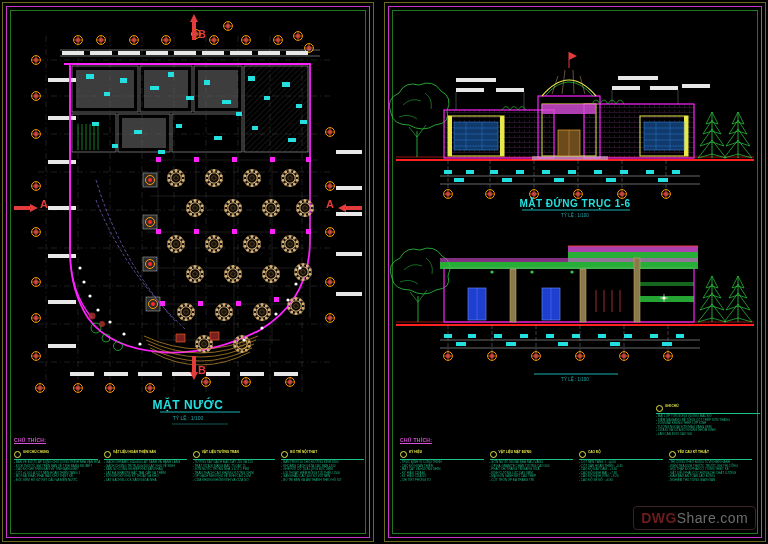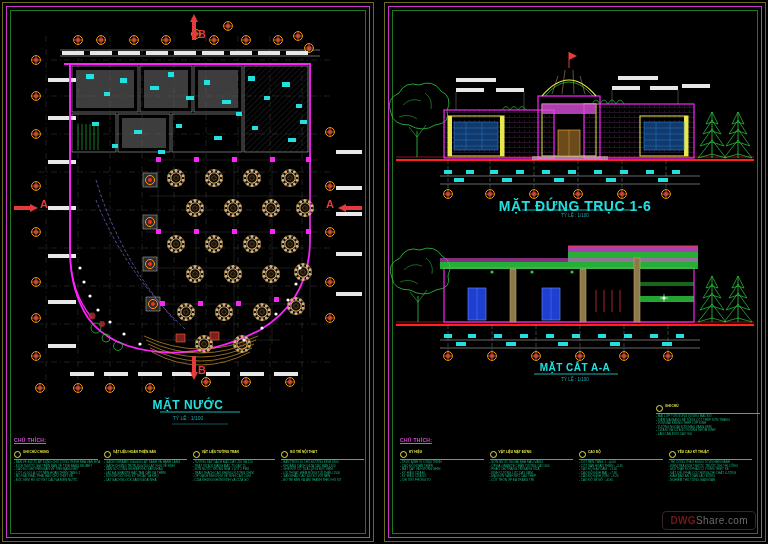--- a/index.html
+++ b/index.html
@@ -16,21 +16,21 @@
   .t{position:absolute;white-space:nowrap;font-family:"Liberation Sans",sans-serif;}
   .title-cy{color:#22e0e0;font-weight:bold;letter-spacing:.5px;}
   .scale-cy{color:#1fa8a8;}
   .legend-head{color:#d94fd9;font-weight:bold;font-size:5px;letter-spacing:.3px;
                border-bottom:1px solid #d94fd9;padding-bottom:0px;}
   .legend-item-title{color:#e8e84a;font-size:3.2px;font-weight:bold;}
   .lt{color:#17b37e;font-size:3px;display:block;line-height:3.6px;white-space:nowrap;}
   .marker-letter{color:#e43b3b;font-weight:bold;}
 
   .wm{position:absolute;right:12px;bottom:14px;border:1px solid #3a2323;border-radius:4px;
-      padding:3px 7px;font-size:10px;letter-spacing:.4px;background:rgba(0,0,0,.55);}
+      padding:3px 7px;font-size:14px;letter-spacing:.4px;background:rgba(0,0,0,.55);}
   .wm .a{color:#6e1b1b;font-weight:bold;}
   .wm .b{color:#6d6d6d;}
 </style>
 </head>
 <body>
 
 <div id="stage">
 
   <div class="sheet" style="left:0;top:0;width:376px;height:544px;">
 
@@ -767,24 +767,23 @@
             <line x1="110" y1="325" x2="110" y2="352"></line>
           <line x1="154" y1="325" x2="154" y2="352"></line>
             <line x1="198" y1="325" x2="198" y2="352"></line>
           <line x1="242" y1="325" x2="242" y2="352"></line>
             <line x1="286" y1="325" x2="286" y2="352"></line>
         </g>
         <line x1="152" y1="374" x2="236" y2="374" stroke="#22e0e0" stroke-width="0.8"></line>
       </g>
     </svg>
 
-    <div class="t title-cy" style="left:0;top:198px;width:386px;text-align:center;font-size:14px;">MẶT ĐỨNG TRỤC 1-6</div>
+    <div class="t title-cy" style="left:0;top:198px;width:386px;text-align:center;font-size:10px;">MẶT ĐỨNG TRỤC 1-6</div>
     <div class="t scale-cy" style="left:0;top:213px;width:386px;text-align:center;font-size:4.5px;">TỶ LỆ : 1/100</div>
 
-    <div class="t title-cy" style="left:0;top:362px;width:386px;text-align:center;font-size:10px;">MẶT CẮT A-A</div>
     <div class="t scale-cy" style="left:0;top:377px;width:386px;text-align:center;font-size:4.5px;">TỶ LỆ : 1/100</div>
 
     <div style="position:absolute;left:274px;top:404px;width:104px;">
       <div style="display:flex;align-items:flex-start;gap:2px;">
         <span style="display:inline-block;width:5px;height:5px;border:1px solid #e8e84a;border-radius:50%;flex:0 0 auto;margin-top:1px;"></span>
         <span class="legend-item-title">GHI CHÚ</span>
       </div>
       <div style="border-top:1px solid #19c28a;margin:1px 0;"></div>
       <span class="lt">- MÁI LỢP TÔN SÓNG VUÔNG MÀU ĐỎ</span>
       <span class="lt">- DIỀM MÁI BẰNG BÊ TÔNG CỐT THÉP SƠN TRẮNG</span>

